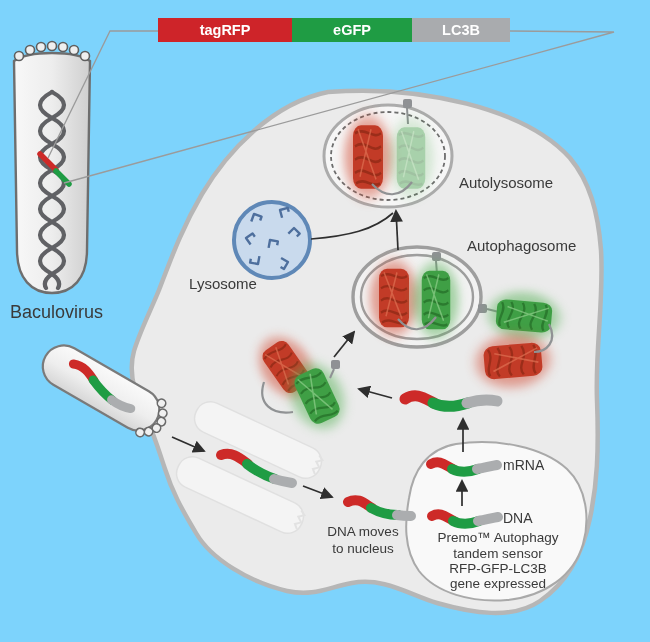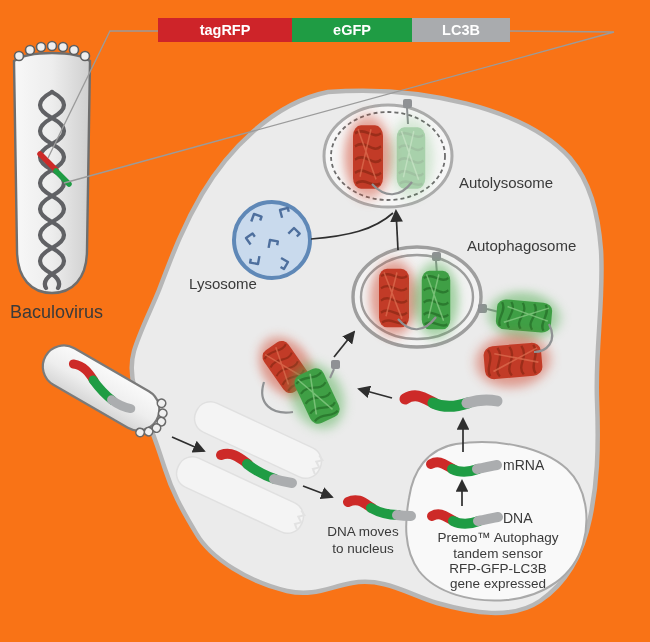--- a/index.html
+++ b/index.html
@@ -1,16 +1,16 @@
 <!DOCTYPE html>
 <html style="--red: #cd2a28; --green: #1f9c44; --gray: #abadaf; --cell-fill: #ebebeb; --cell-border: #b6b6b6; --nucleus-fill: #f9f9f9; --nucleus-border: #a9a9a9; --lysosome-fill: #c9daed; --lysosome-border: #5f88b7; --lysosome-particle: #4e6f9d; --vesicle-ring: #9e9e9e; --text: #3a3a3a; --arrow: #2e2e2e;"><head>
 <meta charset="utf-8">
 <style>
   html,body{margin:0;padding:0;background:#ffffff;}
-  .stage{position:relative;width:650px;height:642px;background:#f97316;overflow:hidden;
+  .stage{position:relative;width:650px;height:642px;background:#7dd3fc;overflow:hidden;
          font-family:"Liberation Sans", sans-serif;}
   svg{display:block}
   .lbl{font-family:"Liberation Sans",sans-serif;font-size:15px;fill:var(--text);}
   .lbl-big{font-family:"Liberation Sans",sans-serif;font-size:18px;fill:var(--text);}
   .lbl-sm{font-family:"Liberation Sans",sans-serif;font-size:13.5px;fill:var(--text);}
   .lbl-md{font-family:"Liberation Sans",sans-serif;font-size:14px;fill:var(--text);}
   .barlbl{font-family:"Liberation Sans",sans-serif;font-size:14.5px;font-weight:700;fill:#ffffff;}
   .arrow{stroke:var(--arrow);stroke-width:1.7;fill:none;}
   .ah{fill:var(--arrow);}
   .callout{stroke:#9b9b9b;stroke-width:1.3;fill:none;}

